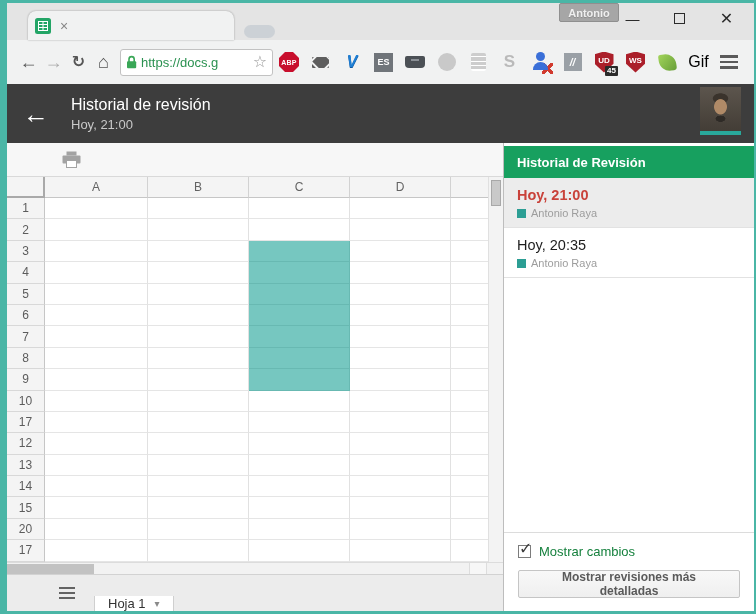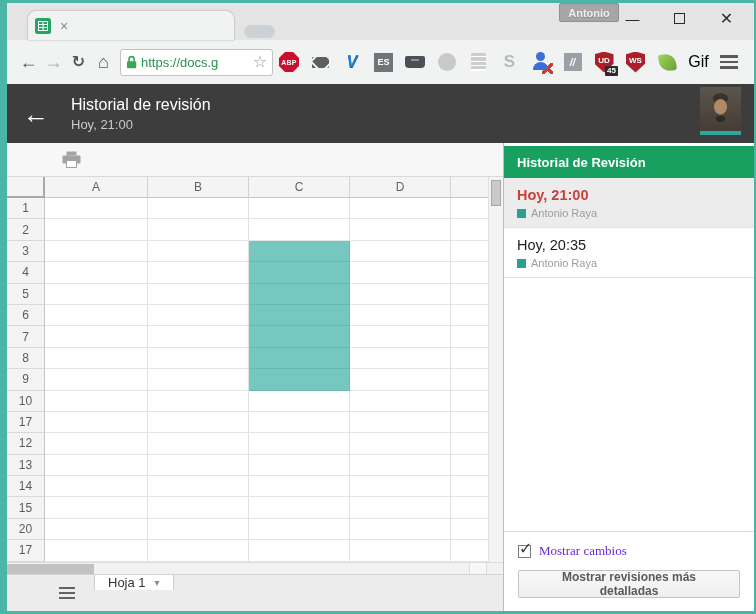--- a/index.html
+++ b/index.html
@@ -77,41 +77,41 @@
   .grow{display:flex;height:21.4px;}
   .rowhdr{width:38px;flex:none;background:#f4f4f4;border-right:1px solid #c6c6c6;border-bottom:1px solid #d8d8d8;display:flex;align-items:center;justify-content:center;font-size:12px;color:#5c5c5c;}
   .cell{flex:none;border-right:1px solid #e1e1e1;border-bottom:1px solid #e5e5e5;background:#fff;}
   .cell.partial{flex:1;border-right:none;}
   .cell.hl{background:#76c7c0;border-bottom-color:#68b9b2;border-right-color:#68b9b2;}
   .vscroll{position:absolute;top:0;right:0;bottom:0;width:15px;background:#f3f3f3;border-left:1px solid #e0e0e0;}
   .vthumb{position:absolute;top:3px;left:2px;right:2px;height:26px;background:#c9c9c9;border:1px solid #a8a8a8;}
   .hscroll{height:12px;background:#f2f2f2;border-top:1px solid #dcdcdc;position:relative;flex:none;}
   .hthumb{position:absolute;left:0;top:1px;height:10px;width:87px;background:#c2c2c2;}
   .hcorner{position:absolute;right:16px;top:0;bottom:0;width:18px;border-left:1px solid #ddd;border-right:1px solid #ddd;background:#f7f7f7;}
-  .sheetbar{height:37px;background:#ececec;border-top:1px solid #d2d2d2;display:flex;align-items:flex-start;flex:none;}
+  .sheetbar{height:37px;background:#ececec;border-top:1px solid #d2d2d2;display:flex;align-items:flex-end;flex:none;}
   .allsheets{margin-left:48px;align-self:center;display:flex;flex-direction:column;gap:2.5px;padding:4px;}
   .allsheets i{display:block;width:16px;height:2.5px;background:#636363;}
   .sheettab{margin-left:15px;background:#fff;border-left:1px solid #cfcfcf;border-right:1px solid #cfcfcf;display:flex;align-items:center;gap:9px;padding:0 13px;font-size:13px;color:#333;}
   .sheettab .caret{color:#8a8a8a;font-size:10px;}
 
   
   .sidebar{flex:1;background:#fff;border-left:1px solid #bdbdbd;position:relative;display:flex;flex-direction:column;padding-top:3px;min-width:0;}
   .sb-header{height:32px;background:#17a05f;color:#fff;font-size:13px;font-weight:bold;display:flex;align-items:center;padding-left:13px;flex:none;}
   .rev{padding:9px 13px 8px;border-bottom:1px solid #e2e2e2;background:#fff;}
   .rev.active{background:#ececec;}
   .rev-time{font-size:14.5px;color:#1d1d1d;}
   .rev.active .rev-time{color:#c9423a;font-weight:bold;}
   .rev-author{display:flex;align-items:center;gap:5px;margin-top:4px;}
   .sq{width:9px;height:9px;background:#2c9e94;flex:none;}
   .rev-author .nm{font-size:11px;color:#9d9d9d;}
   .sb-footer{position:absolute;left:0;right:0;bottom:0;border-top:1px solid #dcdcdc;background:#fff;padding:11px 14px 13px;}
   .chk-row{display:flex;align-items:center;gap:8px;}
   .checkbox{width:13px;height:13px;border:1px solid #7c7c7c;background:#fff;position:relative;flex:none;}
   .checkbox.checked::after{content:"✓";position:absolute;left:0;top:-7px;font-size:16px;color:#3a3a3a;font-family:"DejaVu Sans",sans-serif;}
-  .chk-label{font-size:13px;color:#6d28d9;font-family:Liberation Serif, serif;}
+  .chk-label{font-size:13px;color:#15803d;}
   .detail-btn{margin-top:11px;height:28px;background:linear-gradient(#f8f8f8,#efefef);border:1px solid #c5c5c5;border-radius:2px;font-size:12px;font-weight:bold;color:#5a5a5a;padding:0 12px;display:inline-flex;align-items:center;font-family:"Liberation Sans",sans-serif;}
 </style>
 </head>
 <body>
 
 <div class="window">
   <div class="chrome">
 
     <div class="titlebar">
       <div class="tab">

